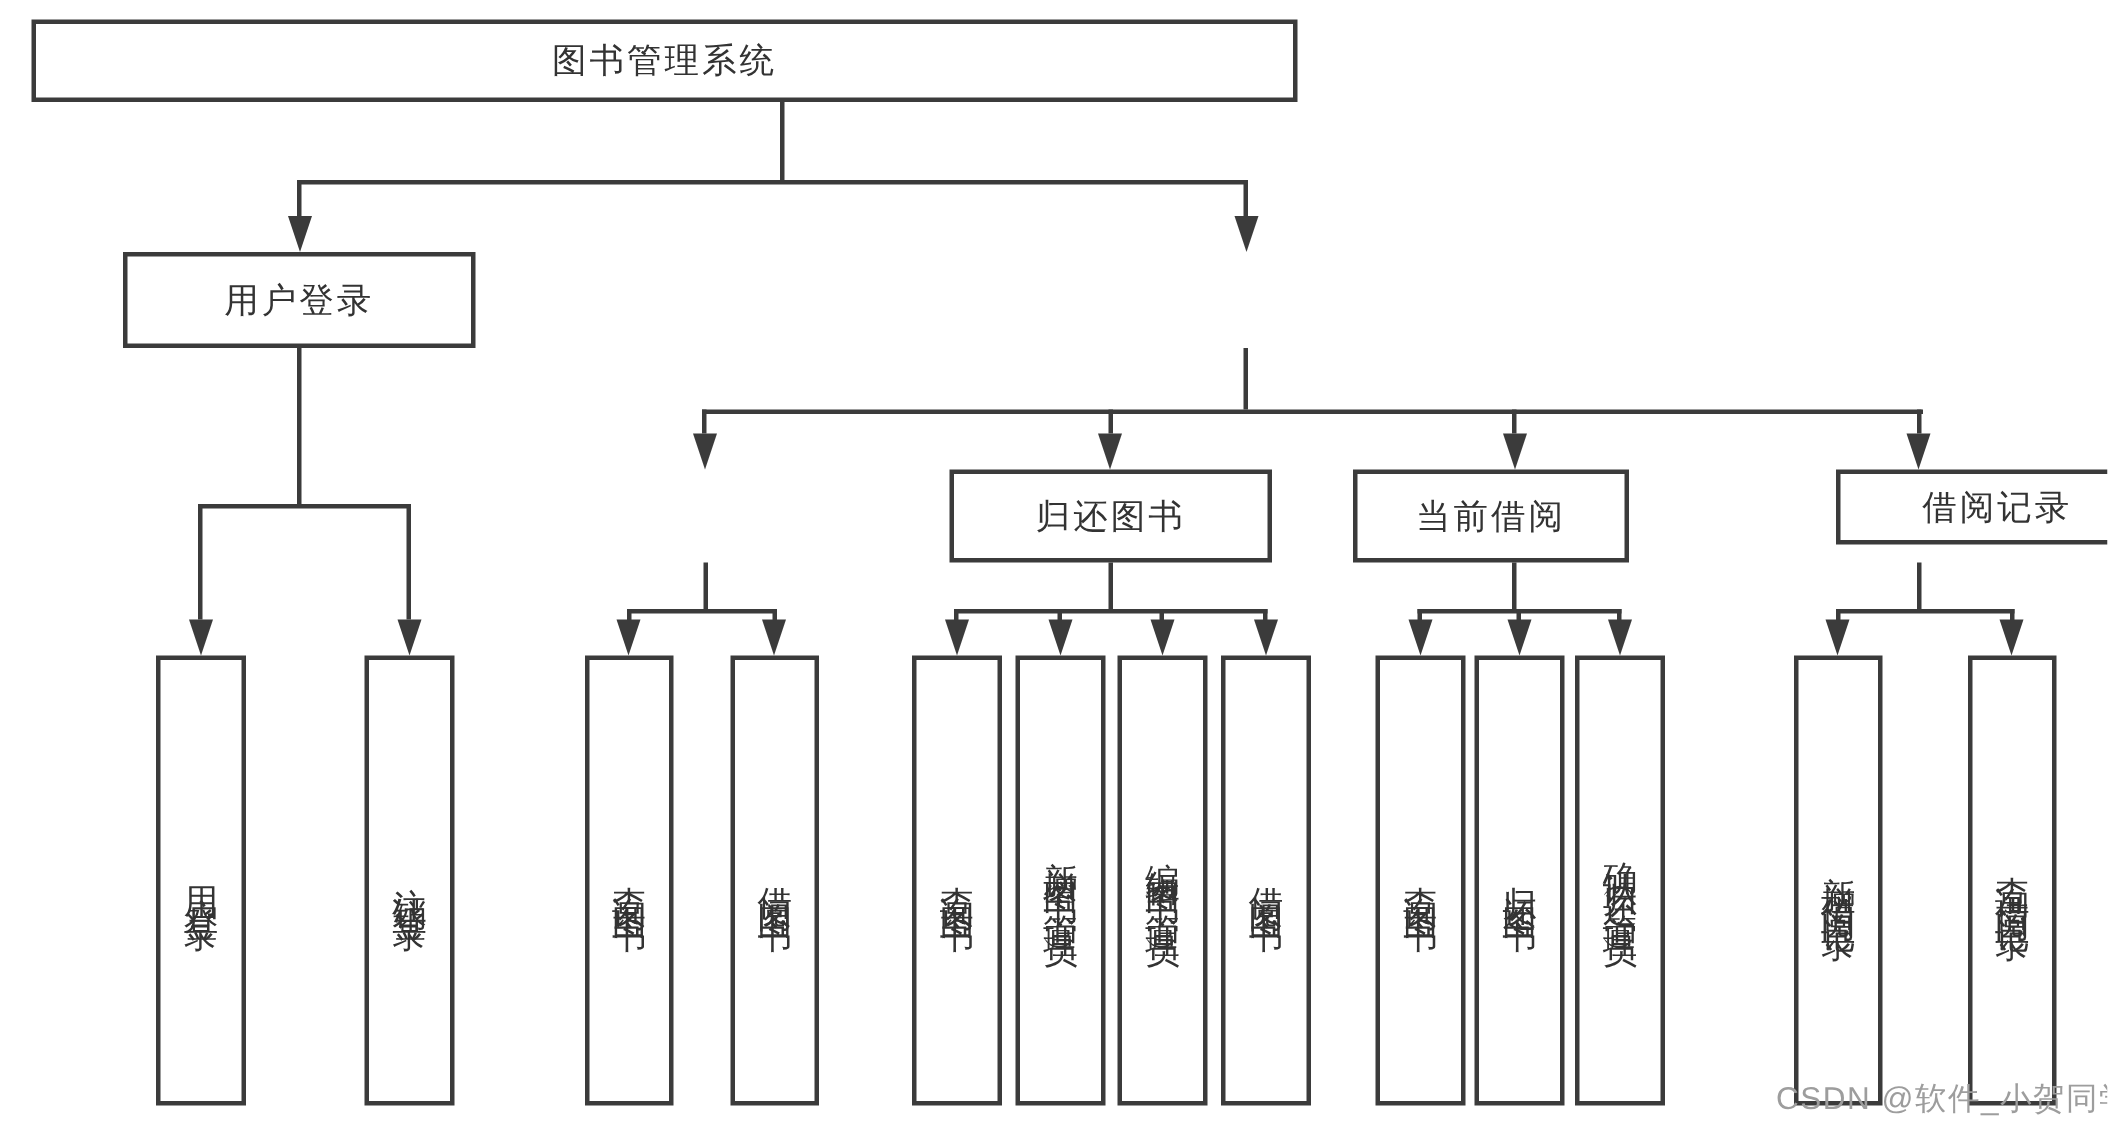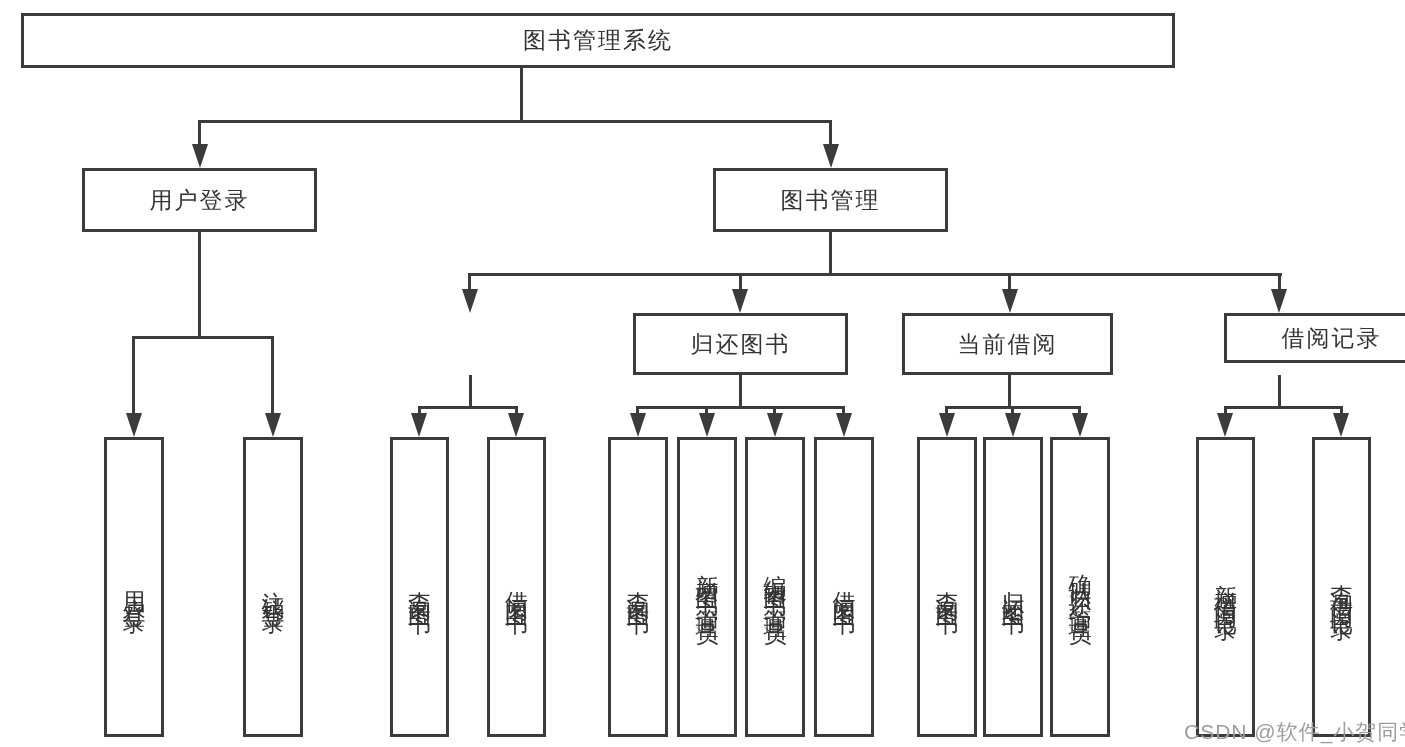--- a/index.html
+++ b/index.html
@@ -28,27 +28,26 @@
   .wm{
     position:absolute;left:1184px;top:718px;z-index:6;
     font-size:21px;letter-spacing:1px;color:#9d9d9d;white-space:nowrap;
   }
 </style>
 </head>
 <body>
 
 <div class="canvas">
 
-  <div class="box" style="left:21px;top:13px;width:1154px;height:55px">图书管理系统</div>
+  <div class="box" style="left:21px;top:13px;width:844px;height:55px">图书管理系统</div>
 
   <div class="box" style="left:82px;top:168px;width:235px;height:64px">用户登录</div>
-  <div class="box" style="left:713px;top:168px;width:235px;height:64px">图书管理</div>
 
   <div class="box" style="left:633px;top:313px;width:215px;height:62px">归还图书</div>
-  <div class="box" style="left:902px;top:313px;width:211px;height:62px">当前借阅</div>
+  <div class="box" style="left:902px;top:313px;width:184px;height:62px">当前借阅</div>
   <div class="box" style="left:1224px;top:313px;width:215px;height:50px">借阅记录</div>
 
   <div class="box leaf" style="left:104px;top:437px;width:60px;height:300px">
     <span>用户登录</span>
     </div>
   <div class="box leaf" style="left:243px;top:437px;width:60px;height:300px">
     <span>注销登录</span>
     </div>
 
   <div class="box leaf" style="left:390px;top:437px;width:59px;height:300px">

